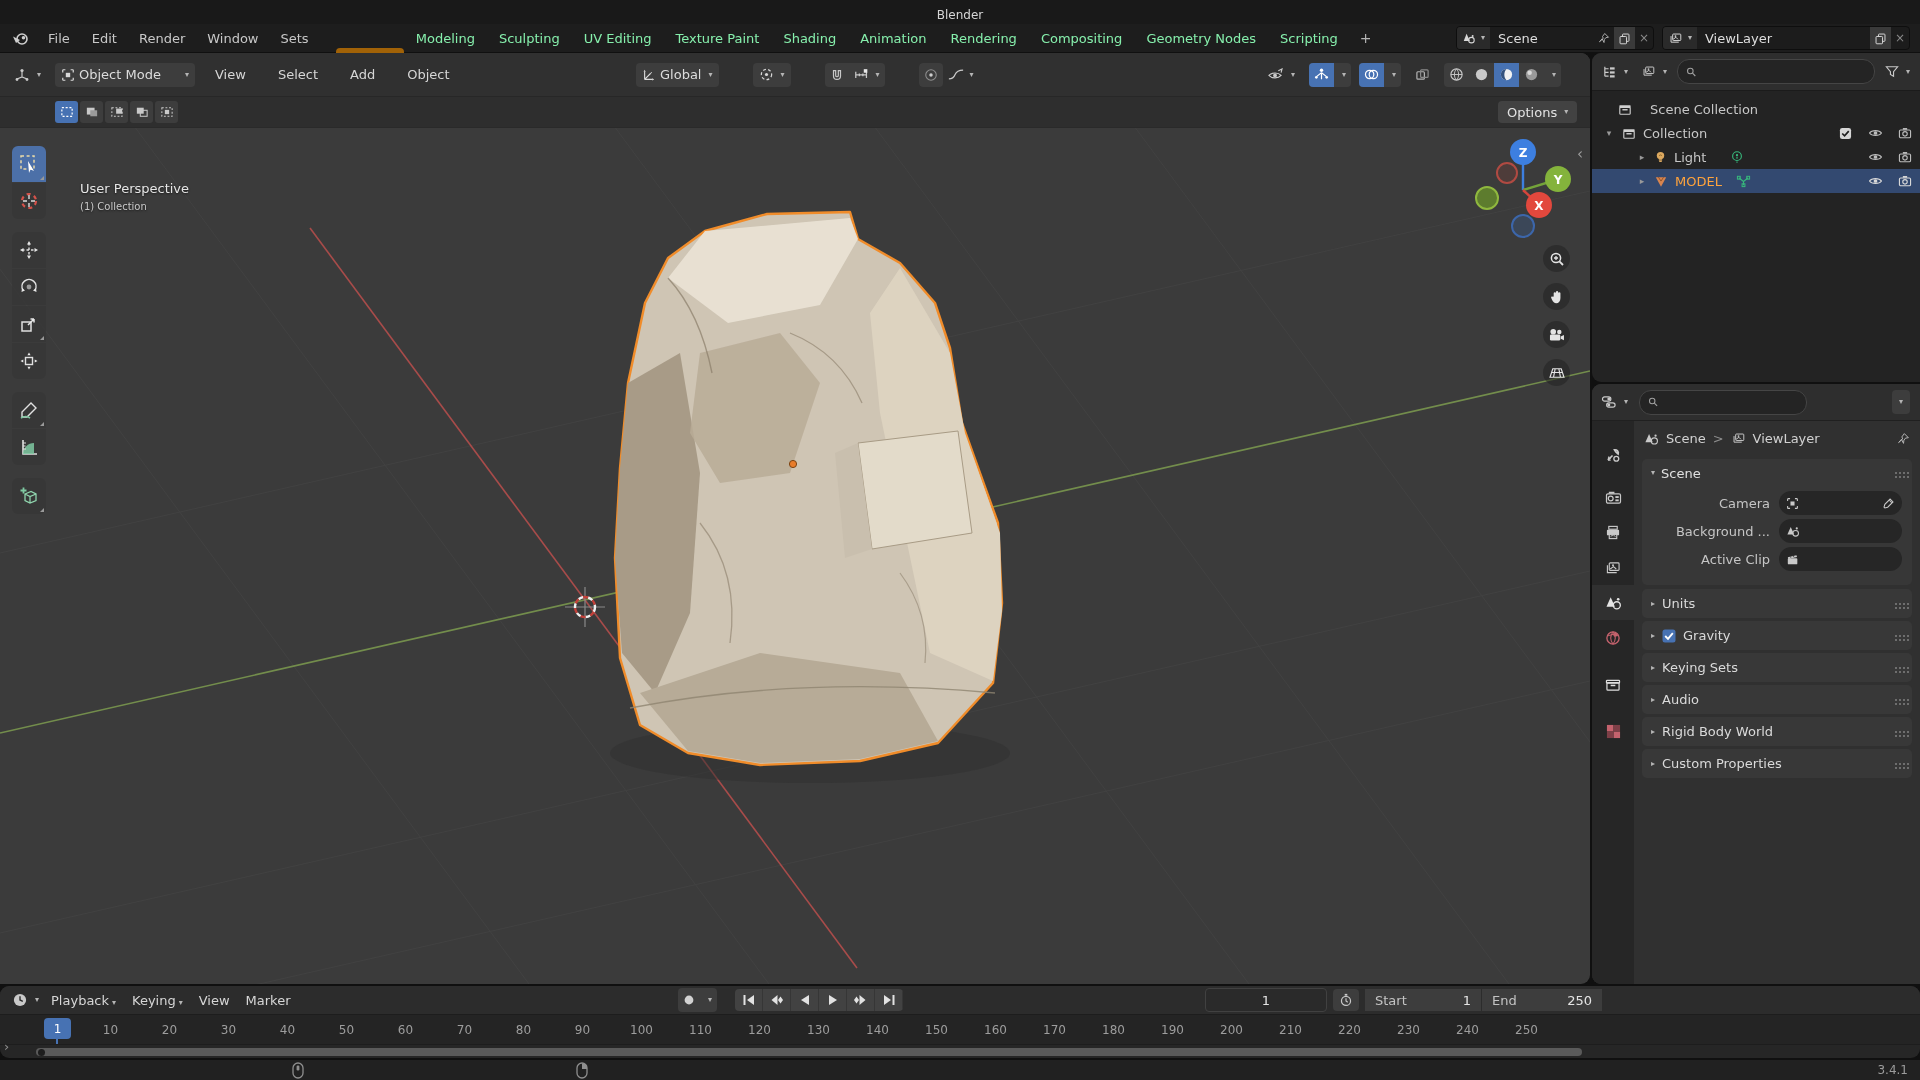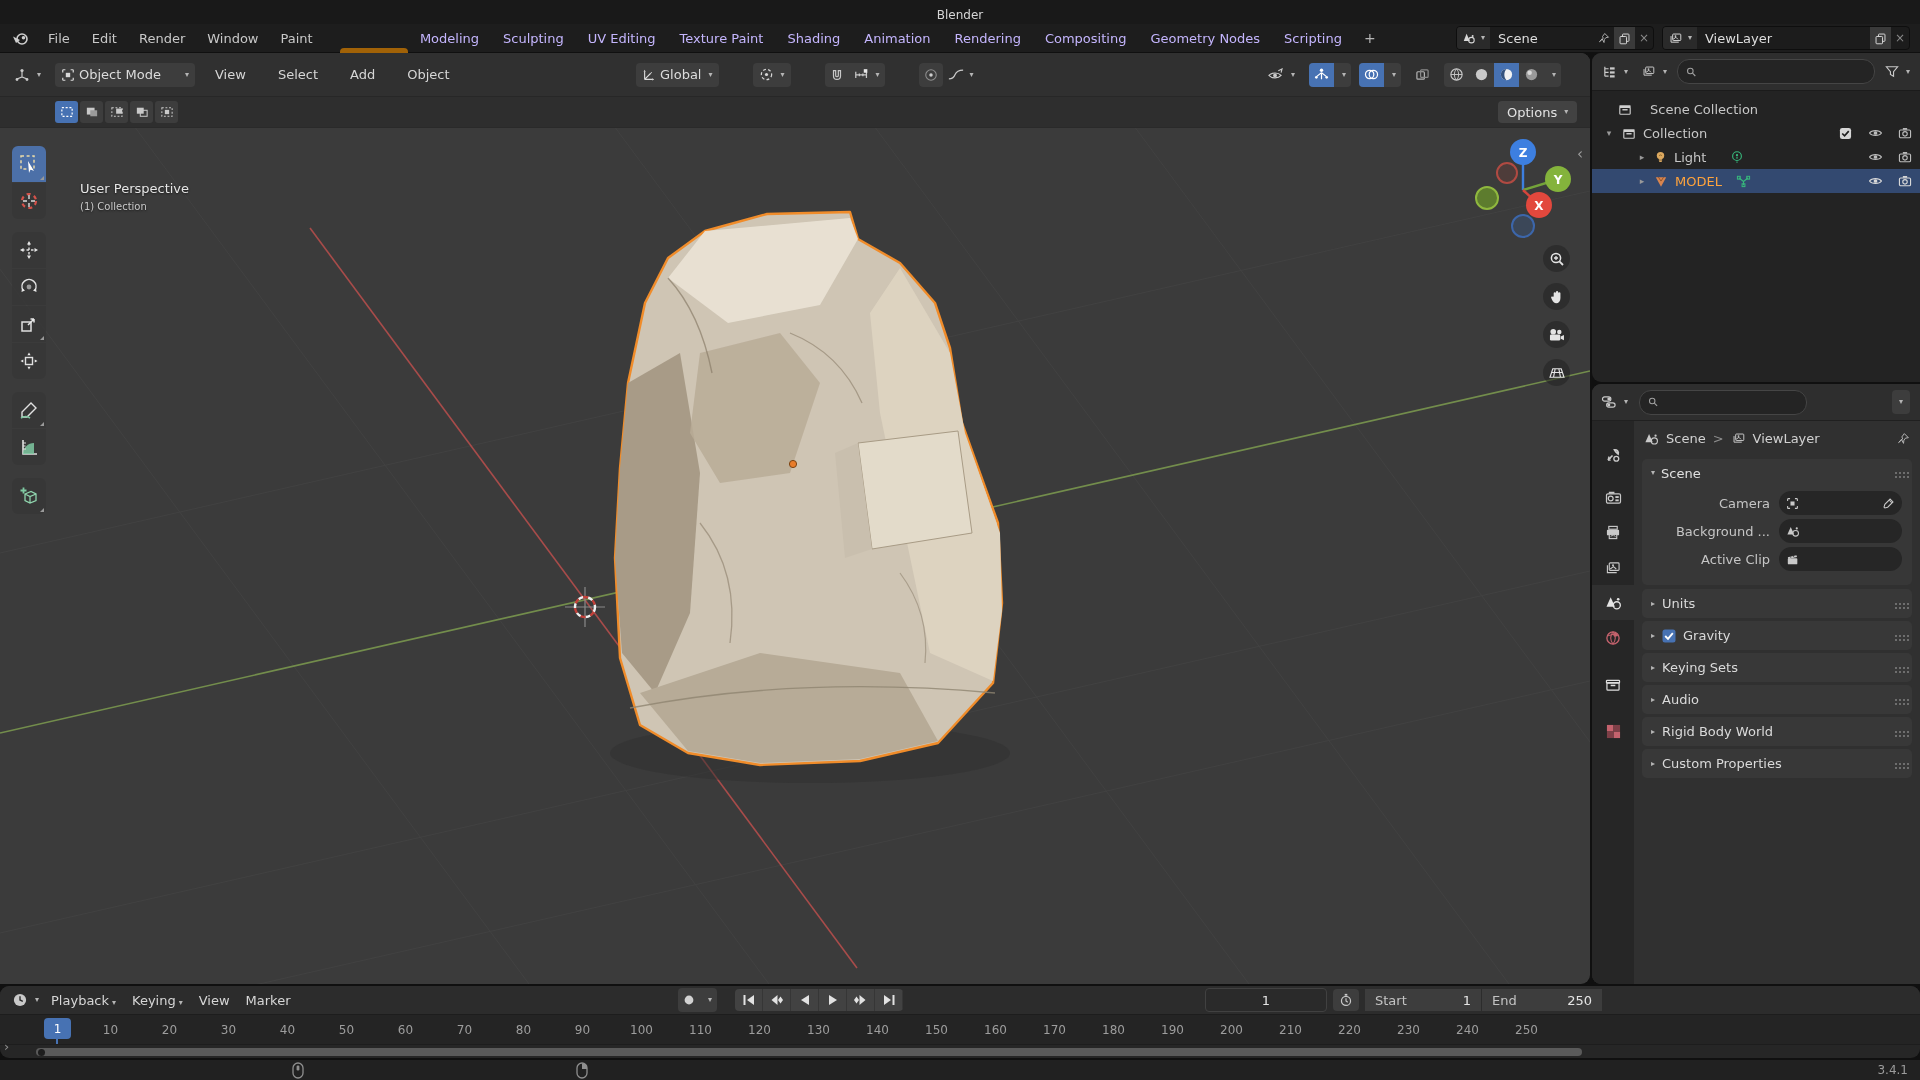--- a/index.html
+++ b/index.html
@@ -12,21 +12,21 @@
   
   #titlebar{position:absolute;top:0;left:0;right:0;height:24px;background:#191919;
             display:flex;align-items:center;gap:8px;padding:0 10px;font-size:12px;color:#d6d6d6;flex-direction:column;}
   #win-controls{margin-left:auto;display:flex;gap:34px;padding-right:14px;color:#c9c9c9;font-size:11px;}
   #win-controls span{cursor:default;}
   
   #topbar{position:absolute;top:24px;left:0;right:0;height:28px;background:#1d1d1d;
           display:flex;align-items:center;color:#c8c8c8;}
   .menu-item{padding:3px 11px;border-radius:3px;}
   #tabs{display:flex;align-items:center;margin-left:16px;}
-  .tab{padding:5px 12px;color:#c4b5fd;border-radius:4px;}
+  .tab{padding:5px 12px;color:#86efac;border-radius:4px;}
   .tab.active{background:#a16207;color:#ececec;margin-top:44px;}
   .tab-plus{padding:2px 10px;color:#b5b5b5;font-size:14px;}
   #topbar-right{margin-left:auto;display:flex;gap:8px;align-items:center;padding-right:10px;}
   .id-group{display:flex;align-items:center;height:22px;background:#1c1c1c;border-radius:4px;overflow:hidden;border:1px solid #0e0e0e;}
   .id-group .icon-seg{background:#2a2a2a;height:100%;display:flex;align-items:center;padding:0 5px;gap:2px;}
   .id-group .txt-seg{padding:0 8px;color:#dedede;}
   .id-group .mini{display:flex;align-items:center;padding:0 4px;height:100%;}
   .id-group .mini.raised{background:#3a3a3a;}
   .xg{color:#8a8a8a;font-size:12px;}
   
@@ -129,21 +129,21 @@
       <svg width="17" height="15" viewBox="0 0 17 15">
           <circle cx="10" cy="8" r="5" fill="none" stroke="#cfcfcf" stroke-width="1.6"></circle>
           <circle cx="11.5" cy="6.8" r="1.8" fill="#cfcfcf"></circle>
           <path d="M1 5.5 L8 9 L4 12 Z" fill="#cfcfcf"></path>
         </svg>
     </span>
     <span class="menu-item">File</span>
     <span class="menu-item">Edit</span>
     <span class="menu-item">Render</span>
     <span class="menu-item">Window</span>
-    <span class="menu-item">Paint</span>
+    <span class="menu-item">Sets</span>
     <div id="tabs">
       <span class="tab active">Layout</span>
       <span class="tab">Modeling</span>
       <span class="tab">Sculpting</span>
       <span class="tab">UV Editing</span>
       <span class="tab">Texture Paint</span>
       <span class="tab">Shading</span>
       <span class="tab">Animation</span>
       <span class="tab">Rendering</span>
       <span class="tab">Compositing</span>

